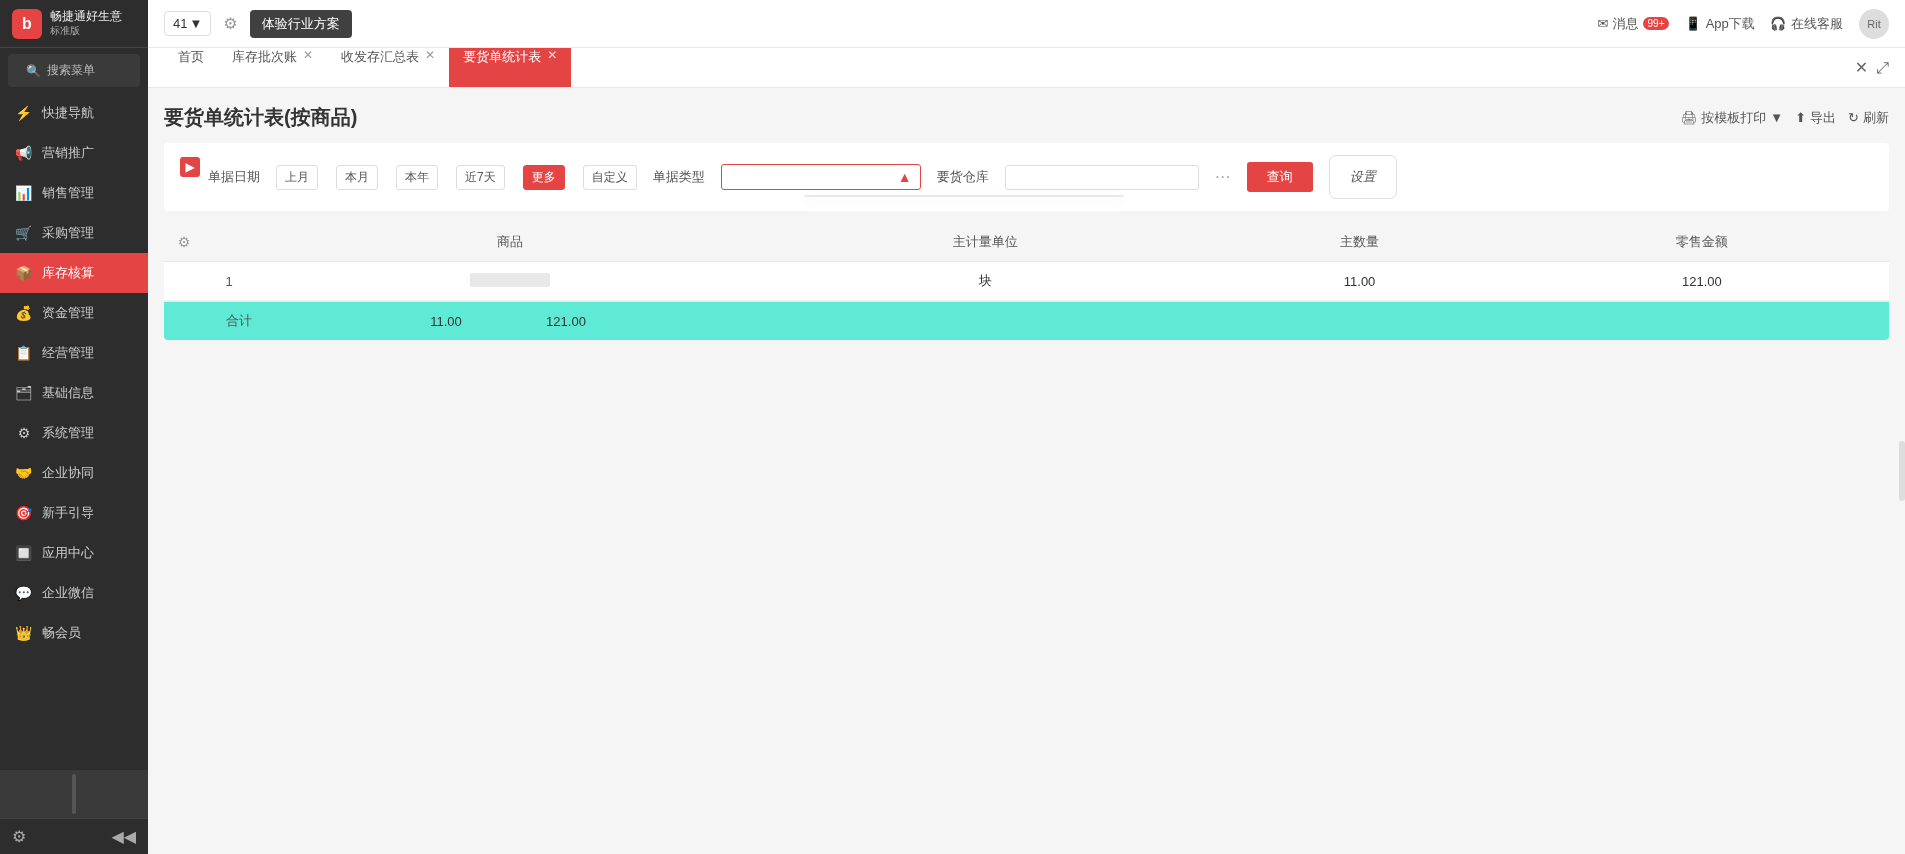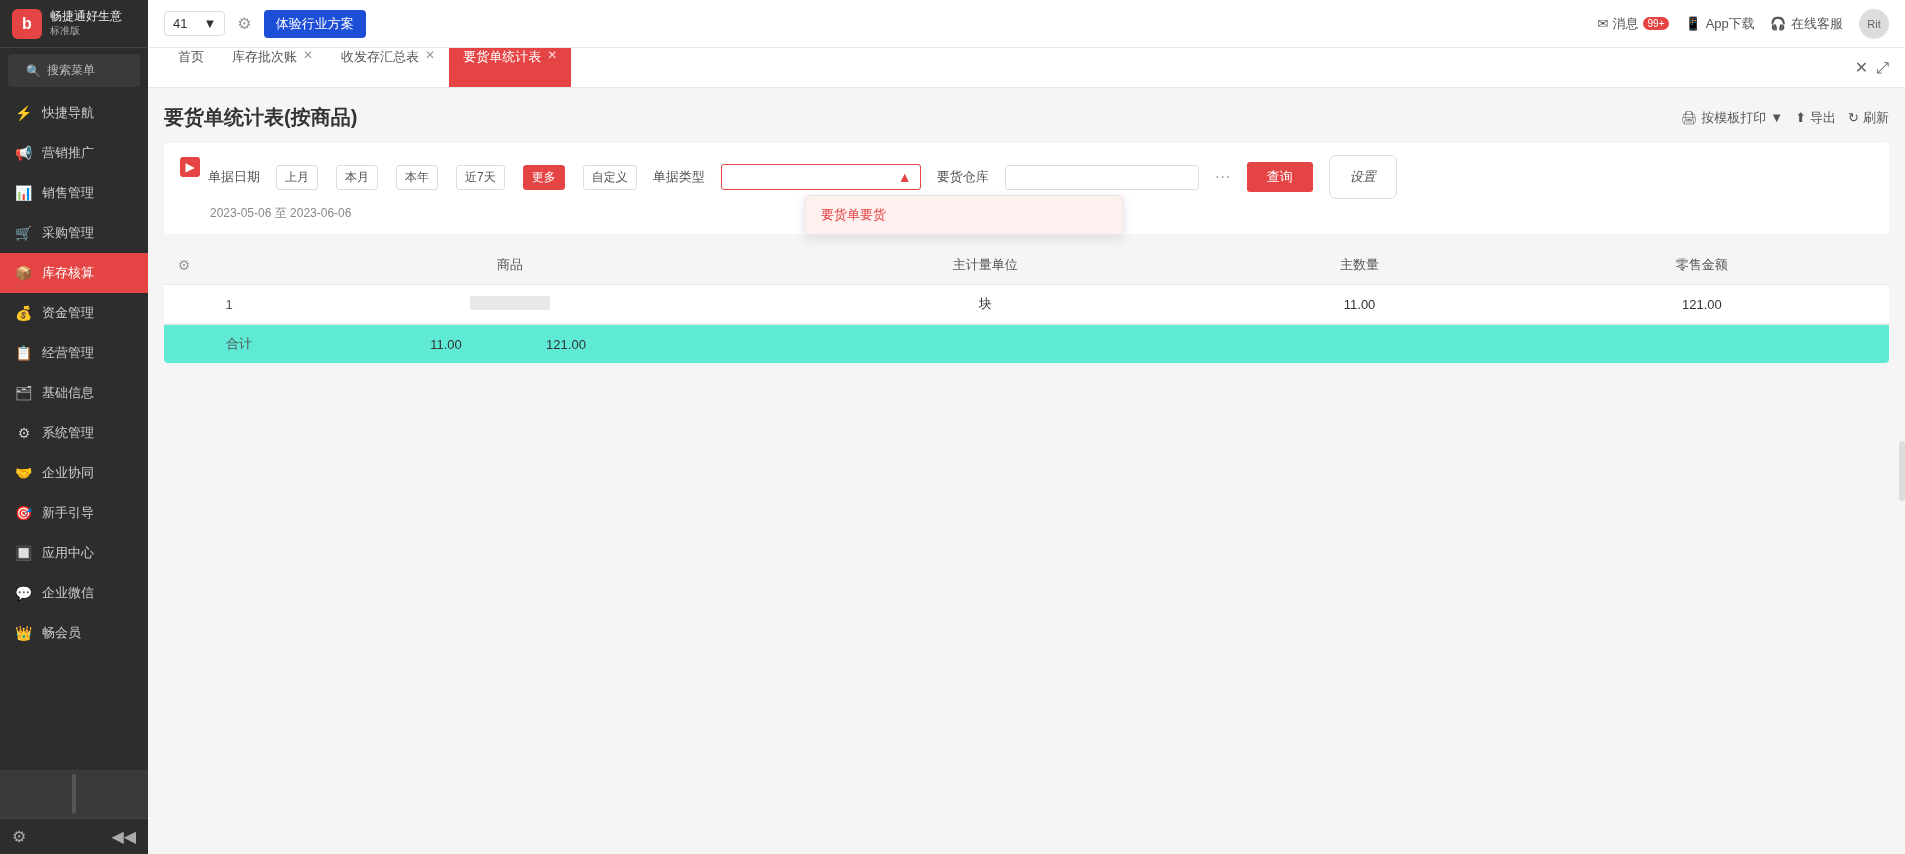--- a/index.html
+++ b/index.html
@@ -94,30 +94,30 @@
       align-items: center;
       padding: 0 16px;
       border-bottom: 1px solid #e8e8e8;
       justify-content: space-between;
       flex-shrink: 0;
     }
     .topbar-left { display: flex; align-items: center; gap: 12px; }
     .topbar-store {
       display: flex;
       align-items: center;
-      gap: 16px;
+      gap: 2px;
       font-size: 13px;
       color: #333;
       cursor: pointer;
       padding: 4px 8px;
       border: 1px solid #ddd;
       border-radius: 4px;
     }
     .topbar-trial {
-      background: #1d4ed8;
+      background: #404040;
       color: white;
       padding: 5px 12px;
       border-radius: 4px;
       font-size: 13px;
       cursor: pointer;
     }
     .topbar-right { display: flex; align-items: center; gap: 16px; }
     .topbar-right-item { display: flex; align-items: center; gap: 4px; font-size: 13px; color: #555; cursor: pointer; }
     .badge {
       background: #e54444;
@@ -551,30 +551,24 @@
             <div class="filter-type-select">
               <span class="filter-type-select-value"></span>
               <span class="filter-type-select-arrow">▲</span>
             </div>
             <span class="filter-warehouse-label">要货仓库</span>
             <input type="text" class="filter-warehouse-input" style="">
             <span class="filter-expand-btn">···</span>
             <button class="query-btn">查询</button>
             <button class="settings-btn">设置</button>
           </div>
-          <div style="margin-top:6px; padding-left: 2px;">
-            <span class="date-range">2023-05-06 至 2023-06-06</span>
-          </div>
         </div>
       </div>
 
       <div class="dropdown-overlay">
-        <div class="dropdown-item selected">
-          <span>要货单要货</span>
-        </div>
       </div>
     </div>
 
     <div class="table-container">
       <div class="table-wrap">
         <table>
           <thead>
             <tr>
               <th style="width:40px;">
                 <span class="settings-icon">⚙</span>

